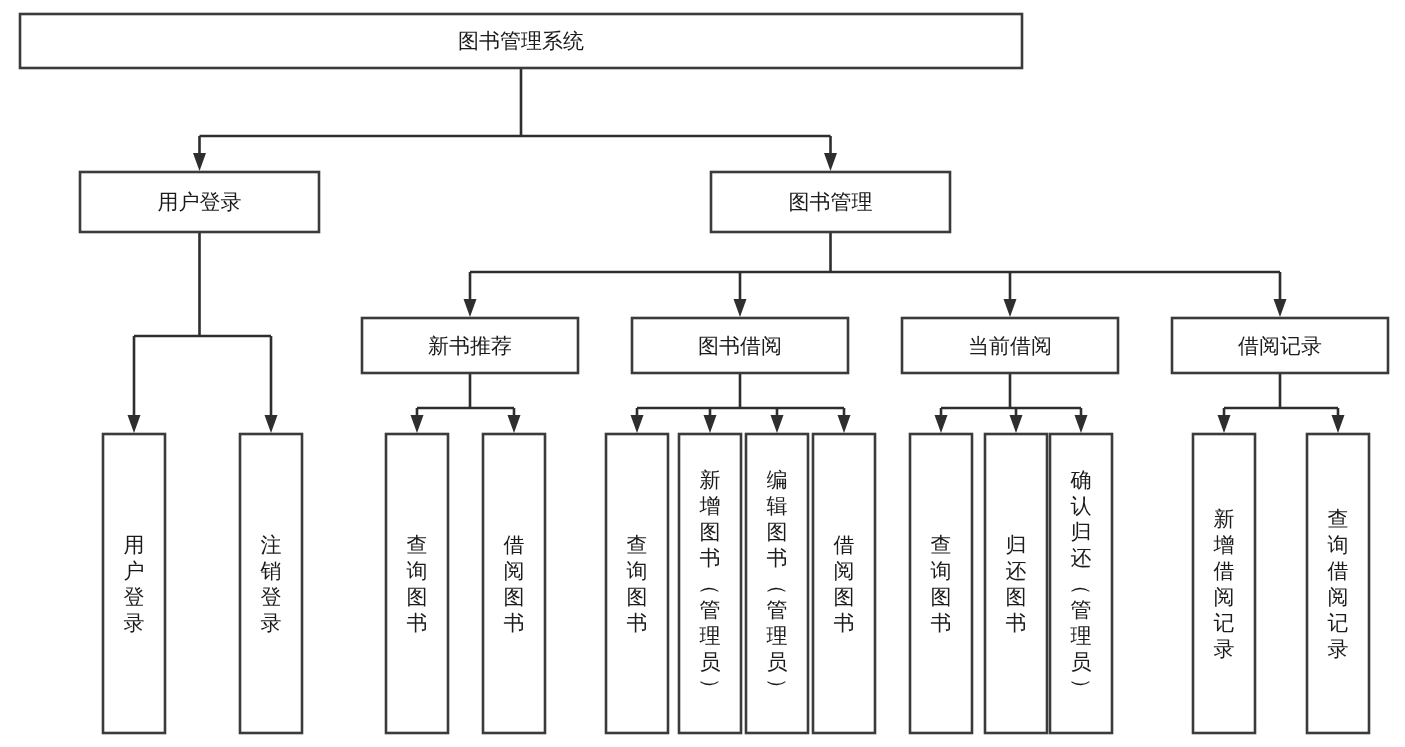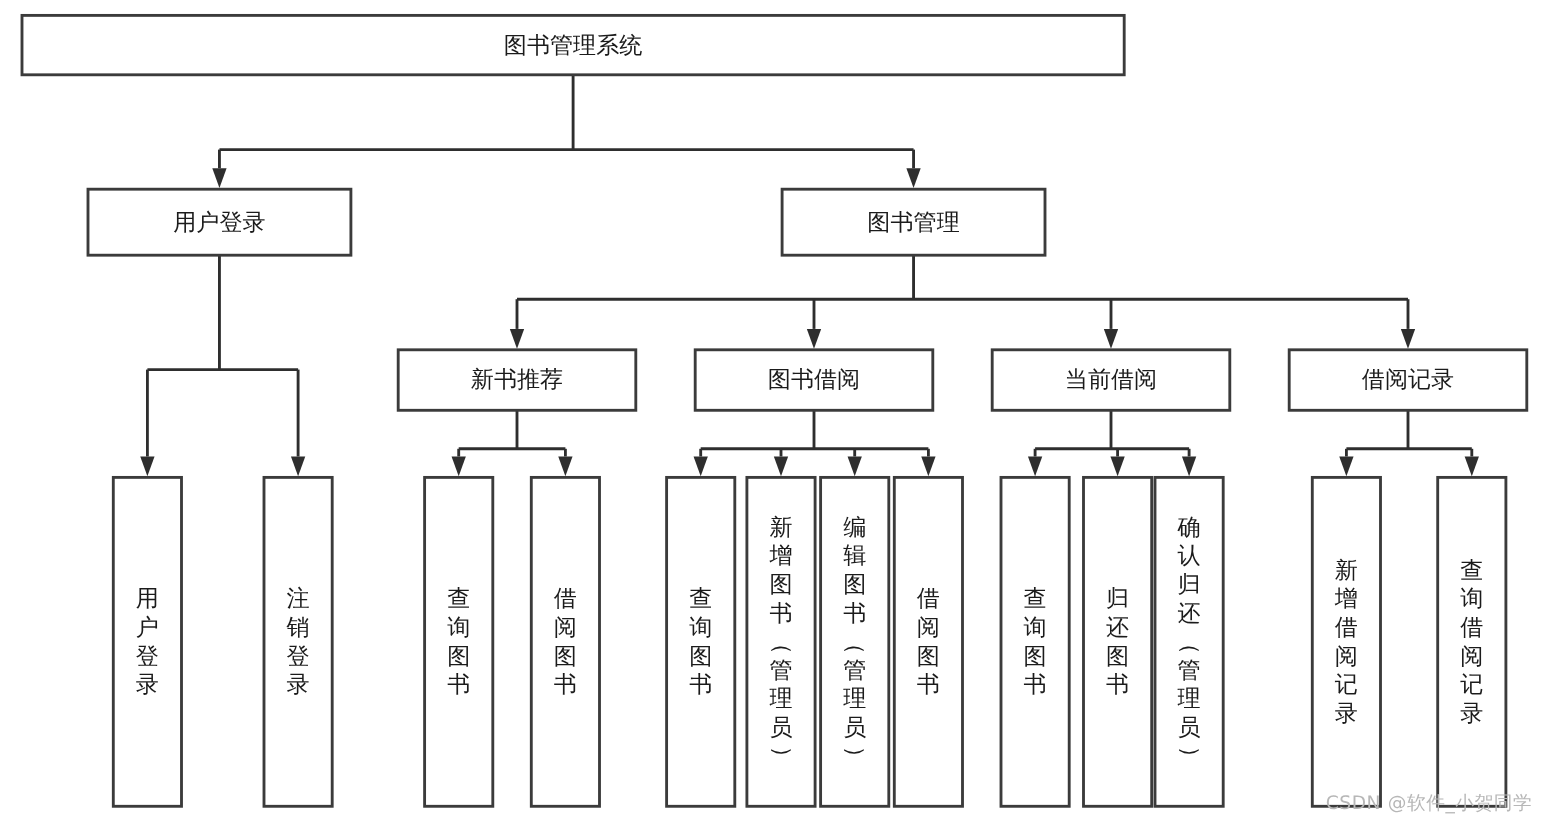--- a/index.html
+++ b/index.html
@@ -299,15 +299,14 @@
             <text class="node-label-h" x="1338" y="545.5">询</text>
             <text class="node-label-h" x="1338" y="571.5">借</text>
             <text class="node-label-h" x="1338" y="597.5">阅</text>
             <text class="node-label-h" x="1338" y="623.5">记</text>
             <text class="node-label-h" x="1338" y="649.5">录</text>
           </g>
         </g>
       </g>
   </svg>
 
-  <div class="watermark">CSDN @软件_小贺同学</div>
 
 </div>
 
 </body></html>

